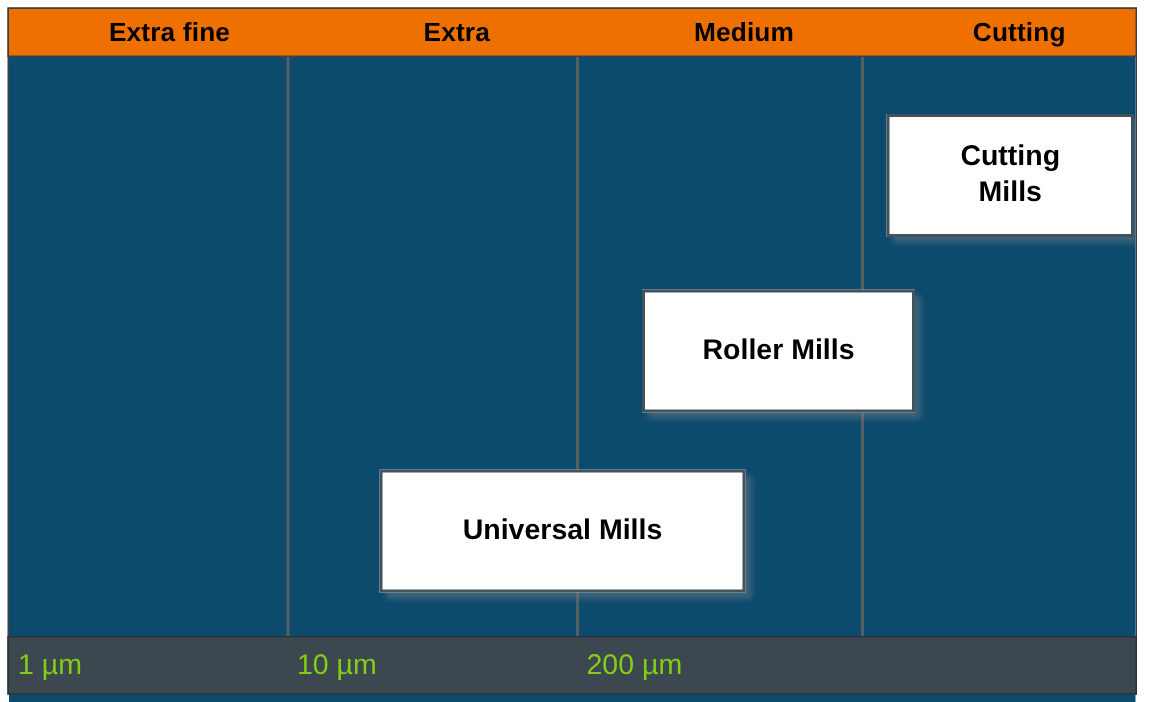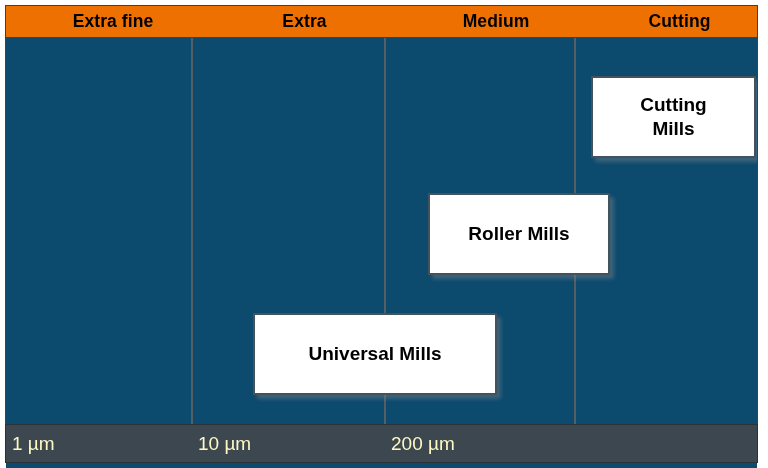--- a/index.html
+++ b/index.html
@@ -88,21 +88,21 @@
     background: #3C4750;
     border: 1.5px solid #2a333a;
     box-sizing: border-box;
   }
   .scale-label {
     position: absolute;
     top: 0;
     height: 100%;
     display: flex;
     align-items: center;
-    color: #fef9c3;
+    color: #84cc16;
     font-size: 19px;
     font-weight: normal;
     white-space: nowrap;
   }
 
   
   .mill-box {
     position: absolute;
     background: #ffffff;
     border: 2.2px solid #44525C;

